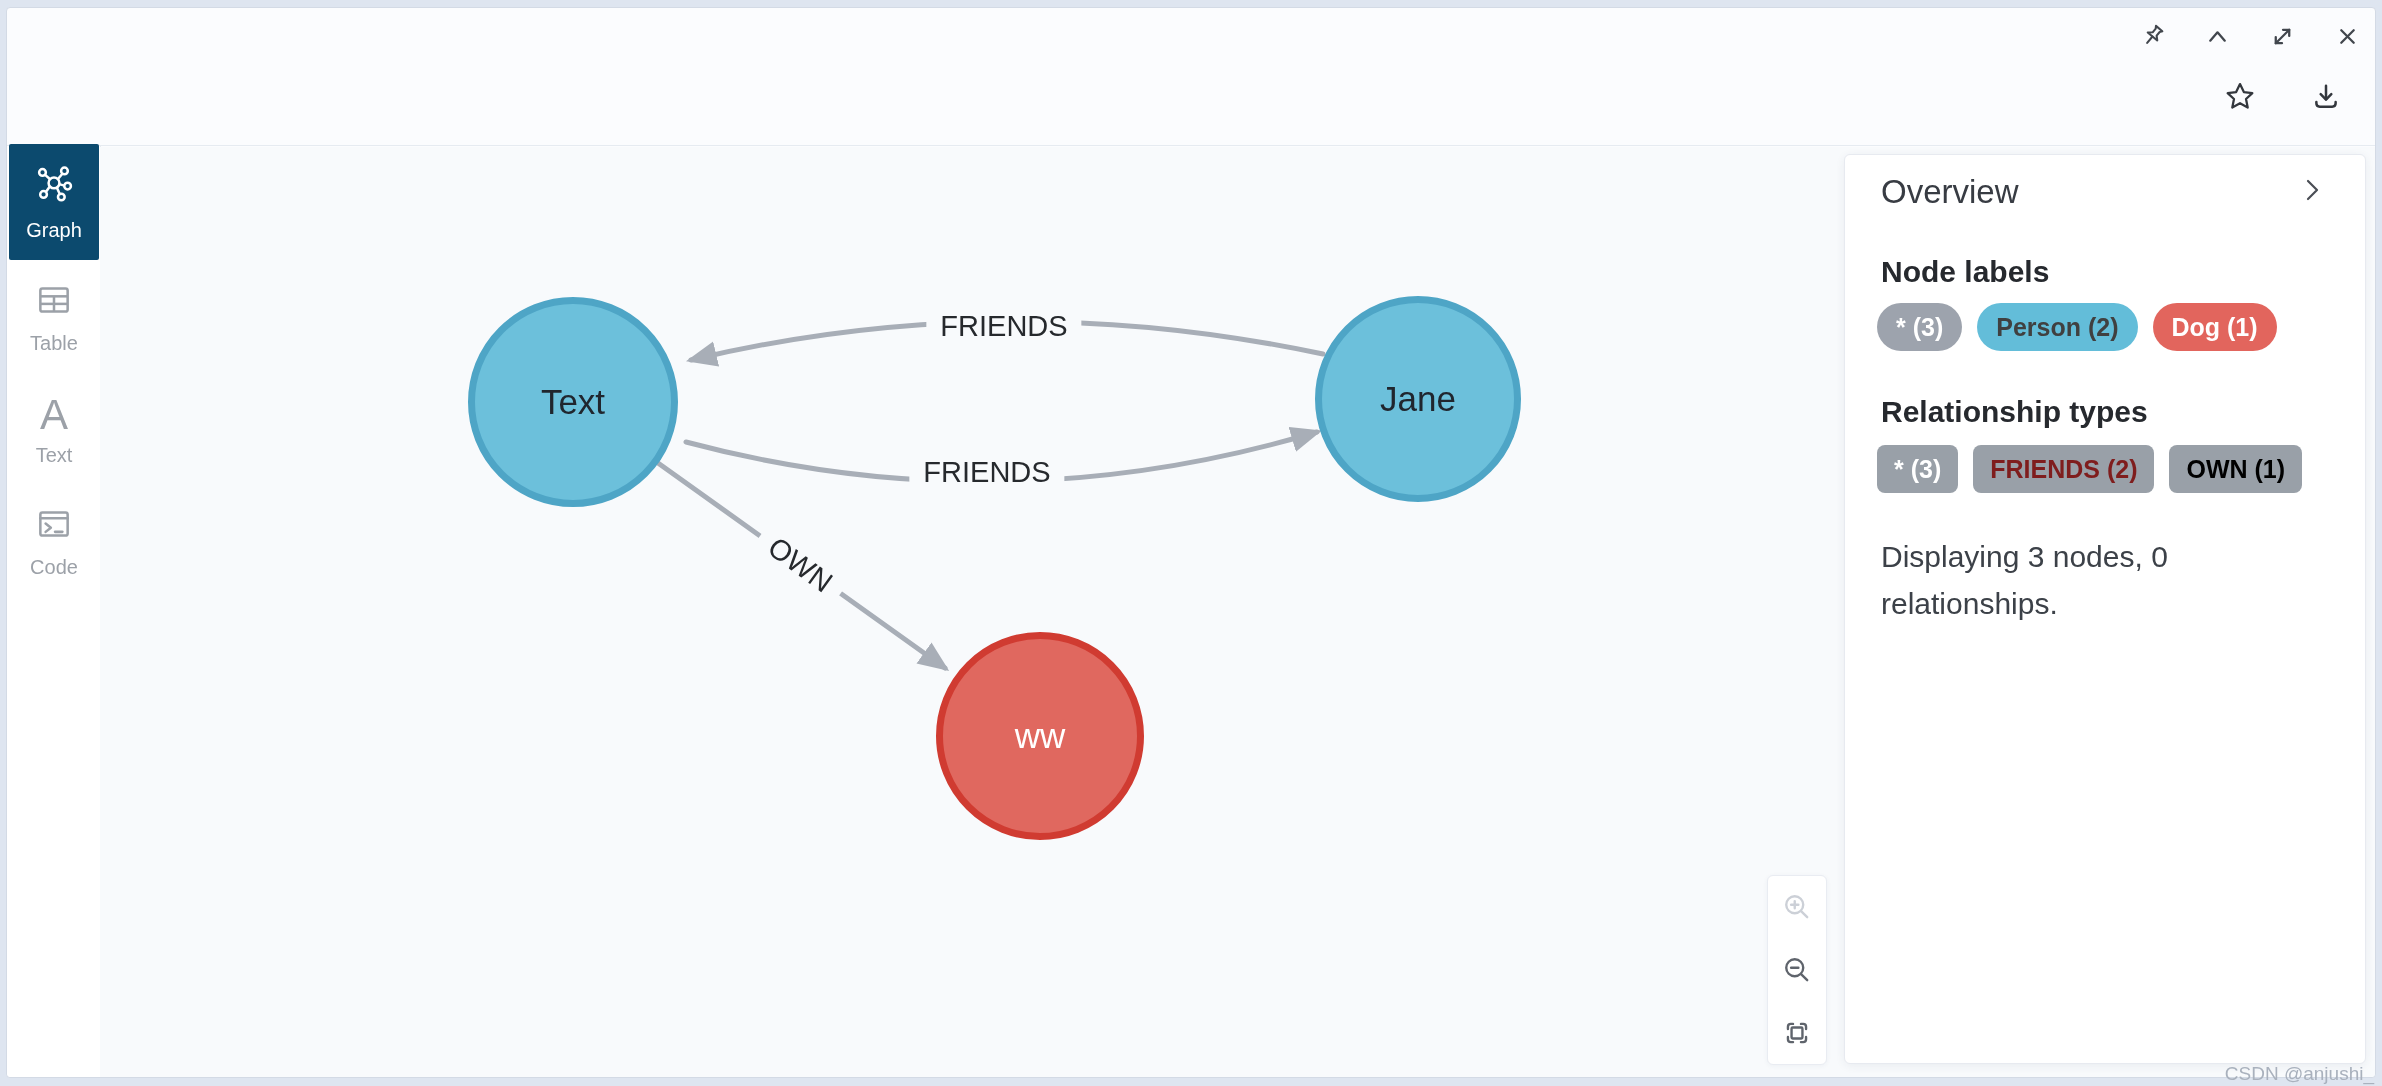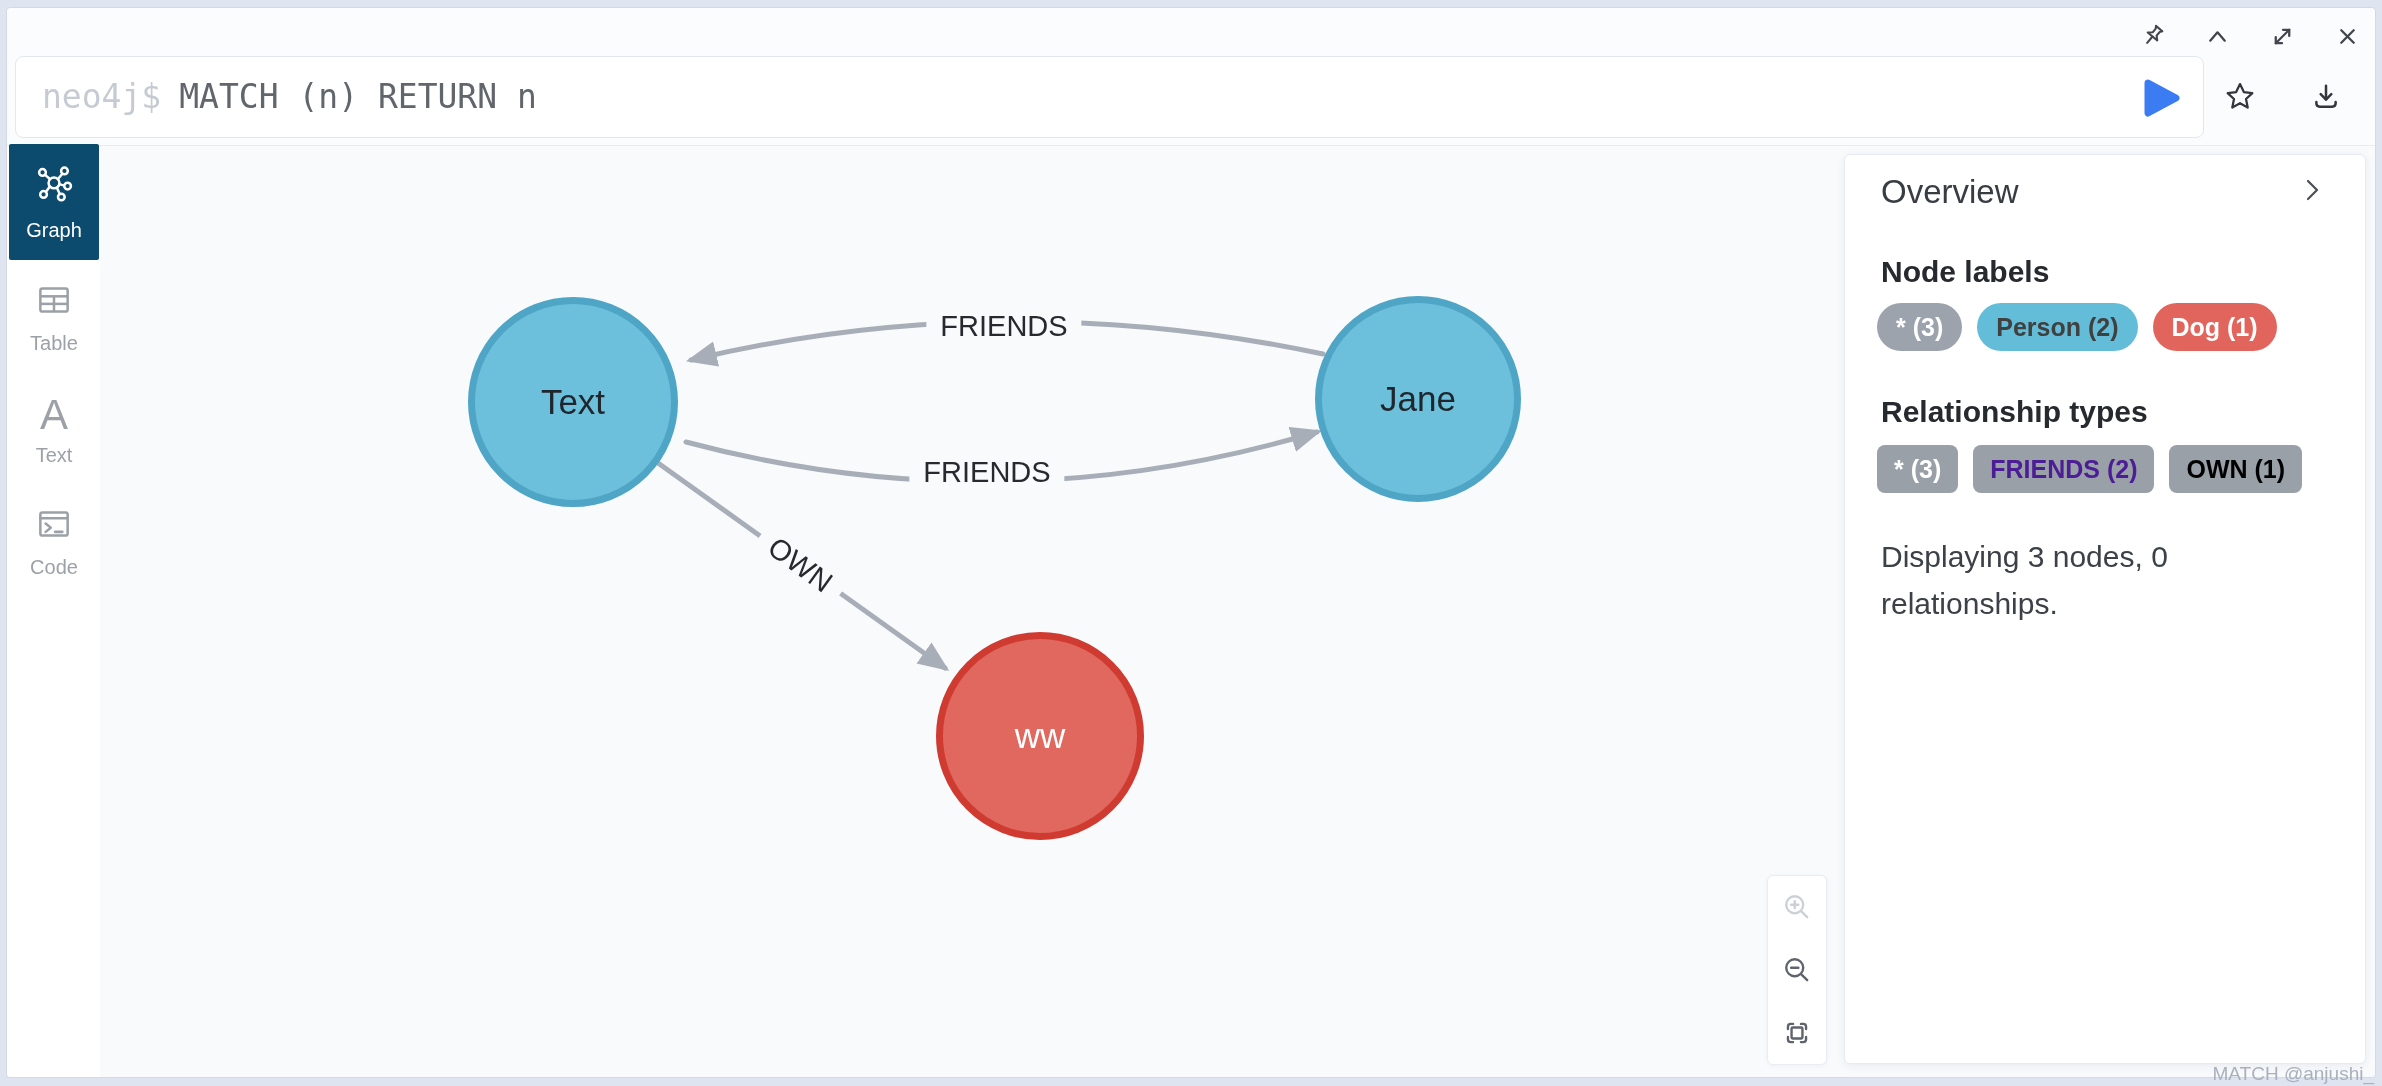--- a/index.html
+++ b/index.html
@@ -122,28 +122,20 @@
     <div class="win-btn">
       <svg viewBox="0 0 28 28">
           <g stroke="#41464d" stroke-width="2.2" stroke-linecap="round">
             <path d="M8 8 L20 20"></path>
             <path d="M20 8 L8 20"></path>
           </g>
         </svg>
     </div>
   </div>
 
-  <div class="query-bar">
-    <div class="query-text"><span class="query-prompt">neo4j$</span><span class="query-string">MATCH (n) RETURN n</span></div>
-    <div class="play-button">
-      <svg viewBox="0 0 44 44">
-          <path d="M8 7 L36 22 L8 37 Z" fill="#3b7cf3" stroke="#3b7cf3" stroke-width="7" stroke-linejoin="round"></path>
-        </svg>
-    </div>
-  </div>
   <div class="bar-side-icons">
     <div class="bar-icon">
       <svg viewBox="0 0 30 30">
           <path d="M15 3.6 l3.4 7 7.5 1 -5.6 5.2 1.5 7.5 -6.8 -3.8 -6.8 3.8 1.5 -7.5 -5.6 -5.2 7.5 -1 z" fill="none" stroke="#33373d" stroke-width="2" stroke-linejoin="round"></path>
         </svg>
     </div>
     <div class="bar-icon">
       <svg viewBox="0 0 30 30">
           <g fill="none" stroke="#33373d" stroke-width="2.2" stroke-linecap="round" stroke-linejoin="round">
             <path d="M15 5 v12"></path>
@@ -239,21 +231,21 @@
       </div>
       <div class="ov-heading h-nodelabels">Node labels</div>
       <div class="pill-row row-nodelabels">
         <span class="pill" style="background: rgb(157, 163, 173); color: rgb(255, 255, 255);">* (3)</span>
         <span class="pill" style="background: rgb(99, 189, 217); color: #404040;">Person (2)</span>
         <span class="pill" style="background: rgb(226, 101, 93); color: rgb(255, 255, 255);">Dog (1)</span>
       </div>
       <div class="ov-heading h-reltypes">Relationship types</div>
       <div class="pill-row row-reltypes">
         <span class="chip" style="background: rgb(153, 160, 168); color: rgb(255, 255, 255);">* (3)</span>
-        <span class="chip" style="background: rgb(153, 160, 168); color: #4c1d95;">FRIENDS (2)</span>
+        <span class="chip" style="background: rgb(153, 160, 168); color: #7f1d1d;">FRIENDS (2)</span>
         <span class="chip" style="background: rgb(153, 160, 168); color: #000000;">OWN (1)</span>
       </div>
       <div class="ov-status">Displaying 3 nodes, 0 relationships.</div>
     </div>
 
     <div class="zoom-panel">
       <div class="zoom-btn">
         <svg viewBox="0 0 30 30">
             <g fill="none" stroke="#ccd0d7" stroke-width="2.1" stroke-linecap="round">
               <circle cx="13" cy="13" r="7.5"></circle>
@@ -280,13 +272,13 @@
               <path d="M11.5 23 h-2 Q7 23 7 20.5 v-2"></path>
               <rect x="10.2" y="10.2" width="9.6" height="9.6" rx="1"></rect>
             </g>
           </svg>
       </div>
     </div>
 
   </div>
 </div>
 
-<div class="watermark">MATCH @anjushi_</div>
+<div class="watermark">CSDN @anjushi_</div>
 
 </body></html>

